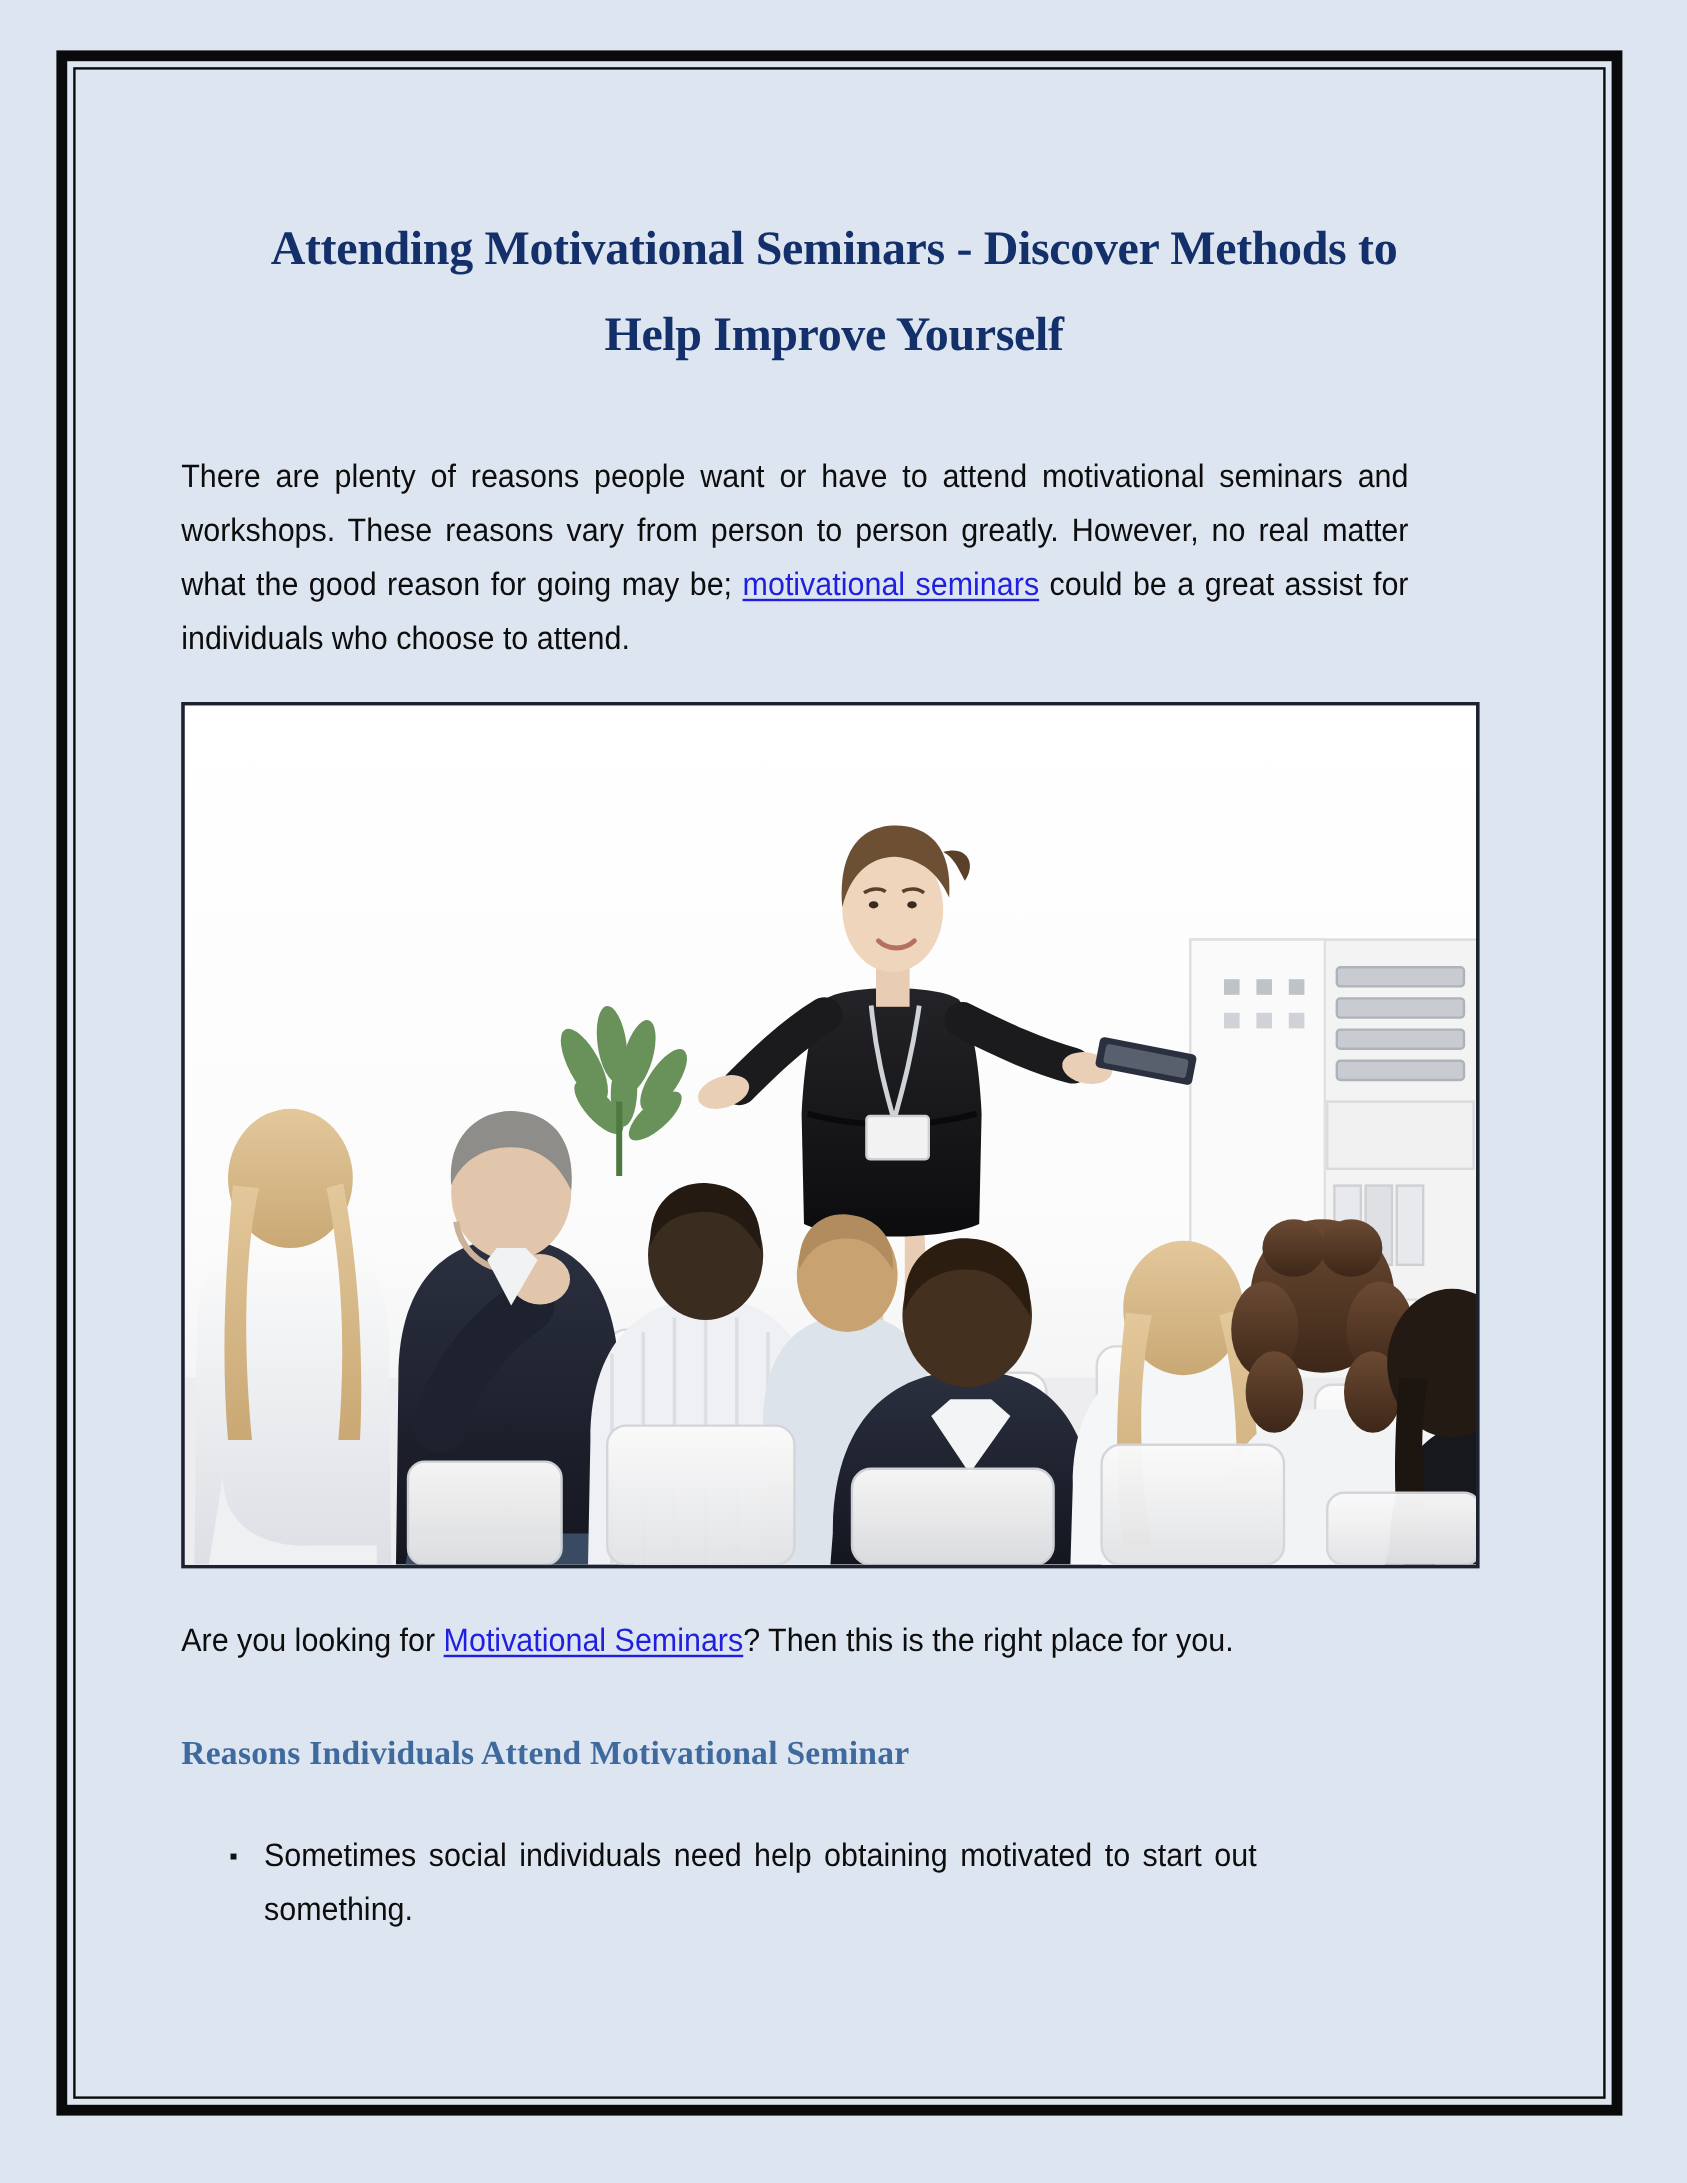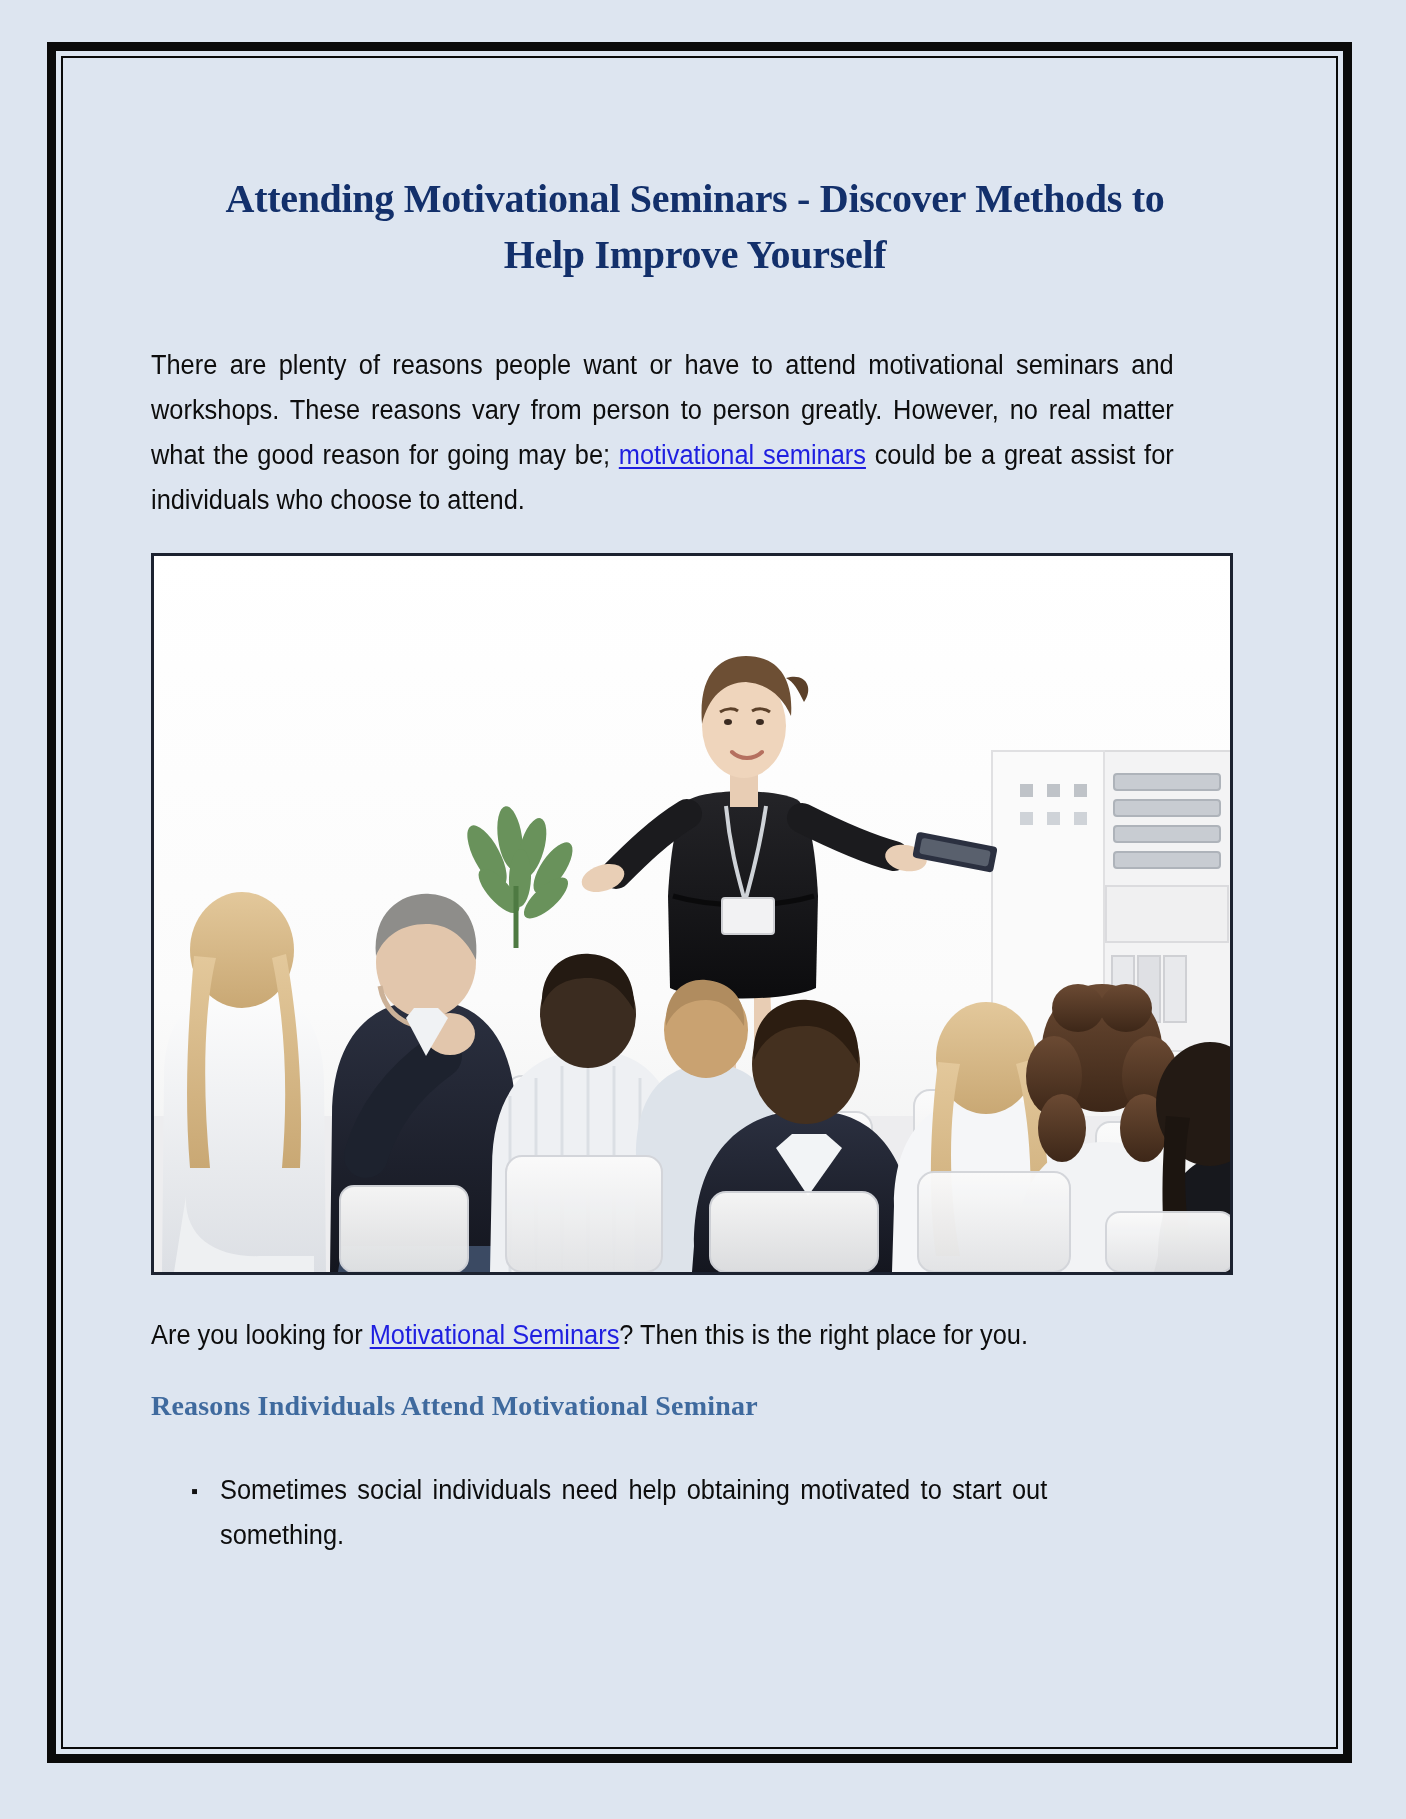--- a/index.html
+++ b/index.html
@@ -49,21 +49,21 @@
     left: 95px;
     top: 120px;
     width: 1088px;
   }
 
   
   #doc-title {
     font-family: "Liberation Serif", serif;
     font-weight: bold;
     font-size: 40px;
-    line-height: 56px;
+    line-height: 72px;
     color: #13306b;
     text-align: center;
     letter-spacing: -0.3px;
     margin: 0 0 60px 0;
     padding: 0 45px;
   }
 
   
   .para {
     font-family: "Liberation Sans", sans-serif;
@@ -105,21 +105,21 @@
   #caption-line {
     margin-top: 38px;
   }
 
   
   #section-heading {
     font-family: "Liberation Serif", serif;
     font-weight: bold;
     font-size: 28px;
     color: #3f6a9e;
-    margin-top: 32px;
+    margin-top: 56px;
     letter-spacing: 0.2px;
   }
 
   
   #bullet-list {
     margin-top: 46px;
     padding-left: 40px;
   }
   .bullet-item {
     display: flex;

